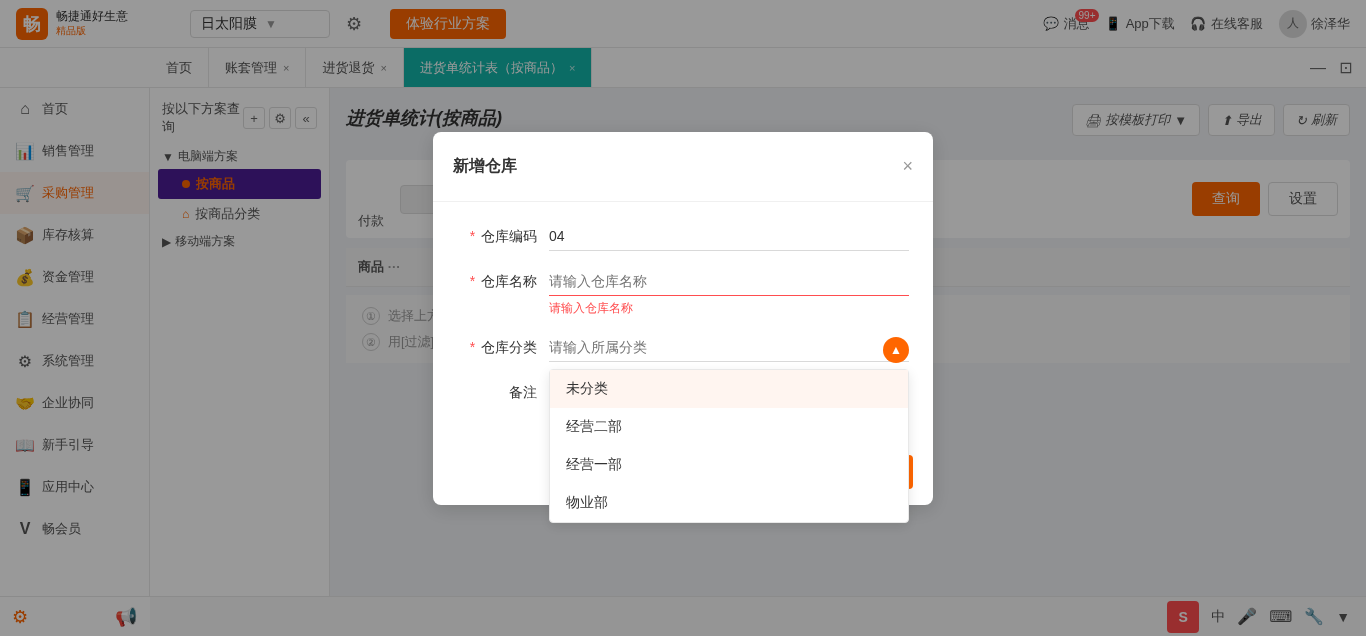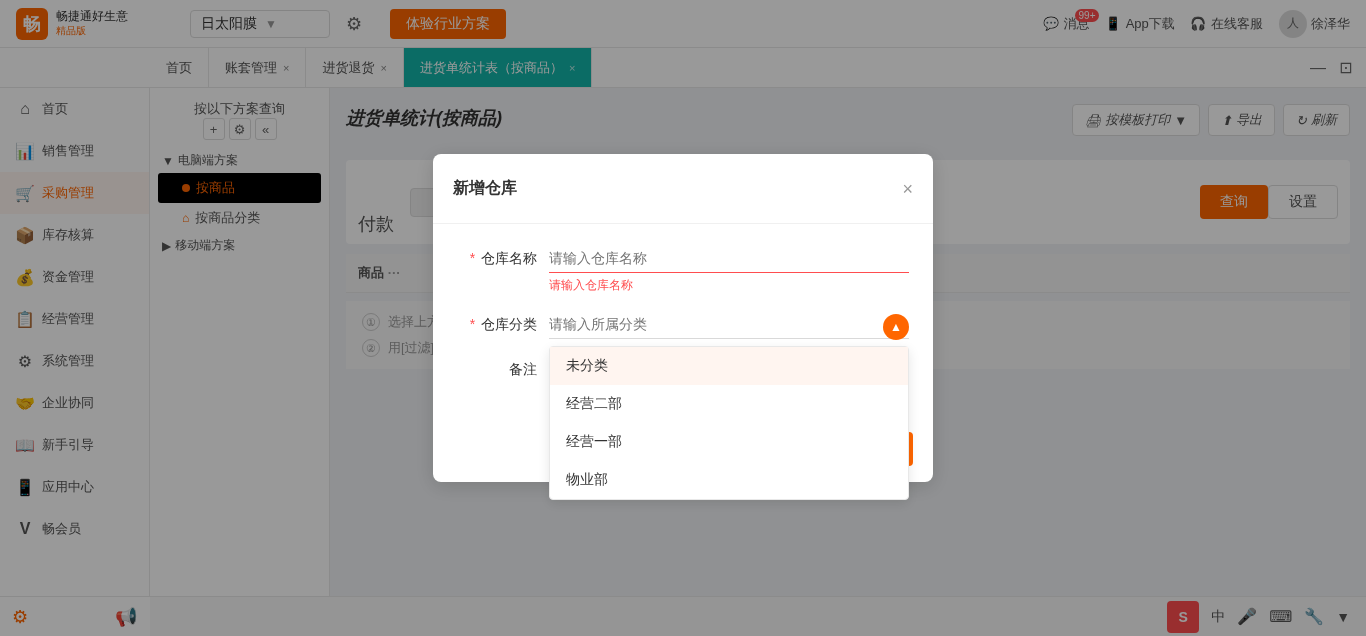--- a/index.html
+++ b/index.html
@@ -259,21 +259,20 @@
       flex-shrink: 0;
       padding: 8px;
     }
     .scheme-header {
       display: flex;
       align-items: center;
       justify-content: space-between;
       padding: 4px 4px 8px;
       font-size: 13px;
       color: #555;
-      flex-direction: column;
     }
     .scheme-icons { display: flex; gap: 4px; }
     .scheme-icon-btn {
       width: 22px; height: 22px;
       display: flex; align-items: center; justify-content: center;
       border: 1px solid #ddd; border-radius: 3px;
       font-size: 13px; color: #666; cursor: pointer;
     }
     .scheme-section-title {
       font-size: 12px;
@@ -287,22 +286,23 @@
       padding: 6px 12px 6px 24px;
       font-size: 13px;
       color: #555;
       cursor: pointer;
       border-radius: 3px;
       display: flex;
       align-items: center;
       gap: 6px;
     }
     .scheme-item.active {
-      background: #000000;
+      background: #4c1d95;
       color: #ff6600;
+      font-weight: bold;
     }
     .scheme-item .dot {
       width: 8px; height: 8px;
       border-radius: 50%;
       background: #ff6600;
       display: inline-block;
     }
     .data-table {
       width: 100%;
       border-collapse: collapse;
@@ -676,29 +676,29 @@
             <span>导出</span>
           </div>
           <div class="toolbar-btn">
             <span>↻</span>
             <span>刷新</span>
           </div>
         </div>
       </div>
 
       <div style="background:#fff;border-radius:4px;padding:8px 12px;margin-bottom:10px;display:flex;align-items:center;gap:16px;">
-        <span style="font-size:18px;color:#555;margin-top:44px;">付款</span>
+        <span style="font-size:13px;color:#555;margin-top:44px;">付款</span>
         <select class="filter-select">
           <option></option>
         </select>
         <span style="font-size:13px;color:#555;">单据状态</span>
         <select class="filter-select">
           <option></option>
         </select>
-        <div style="margin-left:auto;display:flex;">
+        <div style="margin-left:auto;display:flex;gap:8px;">
           <button class="query-btn">查询</button>
           <button class="settings-btn">设置</button>
         </div>
       </div>
 
       <div style="background:#fff;border-radius:4px;margin-bottom:8px;">
         <table class="data-table">
           <thead>
             <tr>
               <th>
@@ -724,20 +724,27 @@
 </div>
 
 <div class="overlay">
   <div class="dialog">
     <div class="dialog-header">
       <span class="dialog-title">新增仓库</span>
       <span class="dialog-close">×</span>
     </div>
     <div class="dialog-body">
 
+      <div class="form-row">
+        <div class="form-label">
+          <span class="required-star">*</span>
+          <span>仓库编码</span>
+        </div>
+        <input class="form-input" type="text" value="04" style="">
+      </div>
 
       <div class="form-row">
         <div class="form-label">
           <span class="required-star">*</span>
           <span>仓库名称</span>
         </div>
         <div class="form-input-wrap">
           <input class="form-input error-border" type="text" placeholder="请输入仓库名称" style="">
           <div class="error-msg">请输入仓库名称</div>
         </div>

